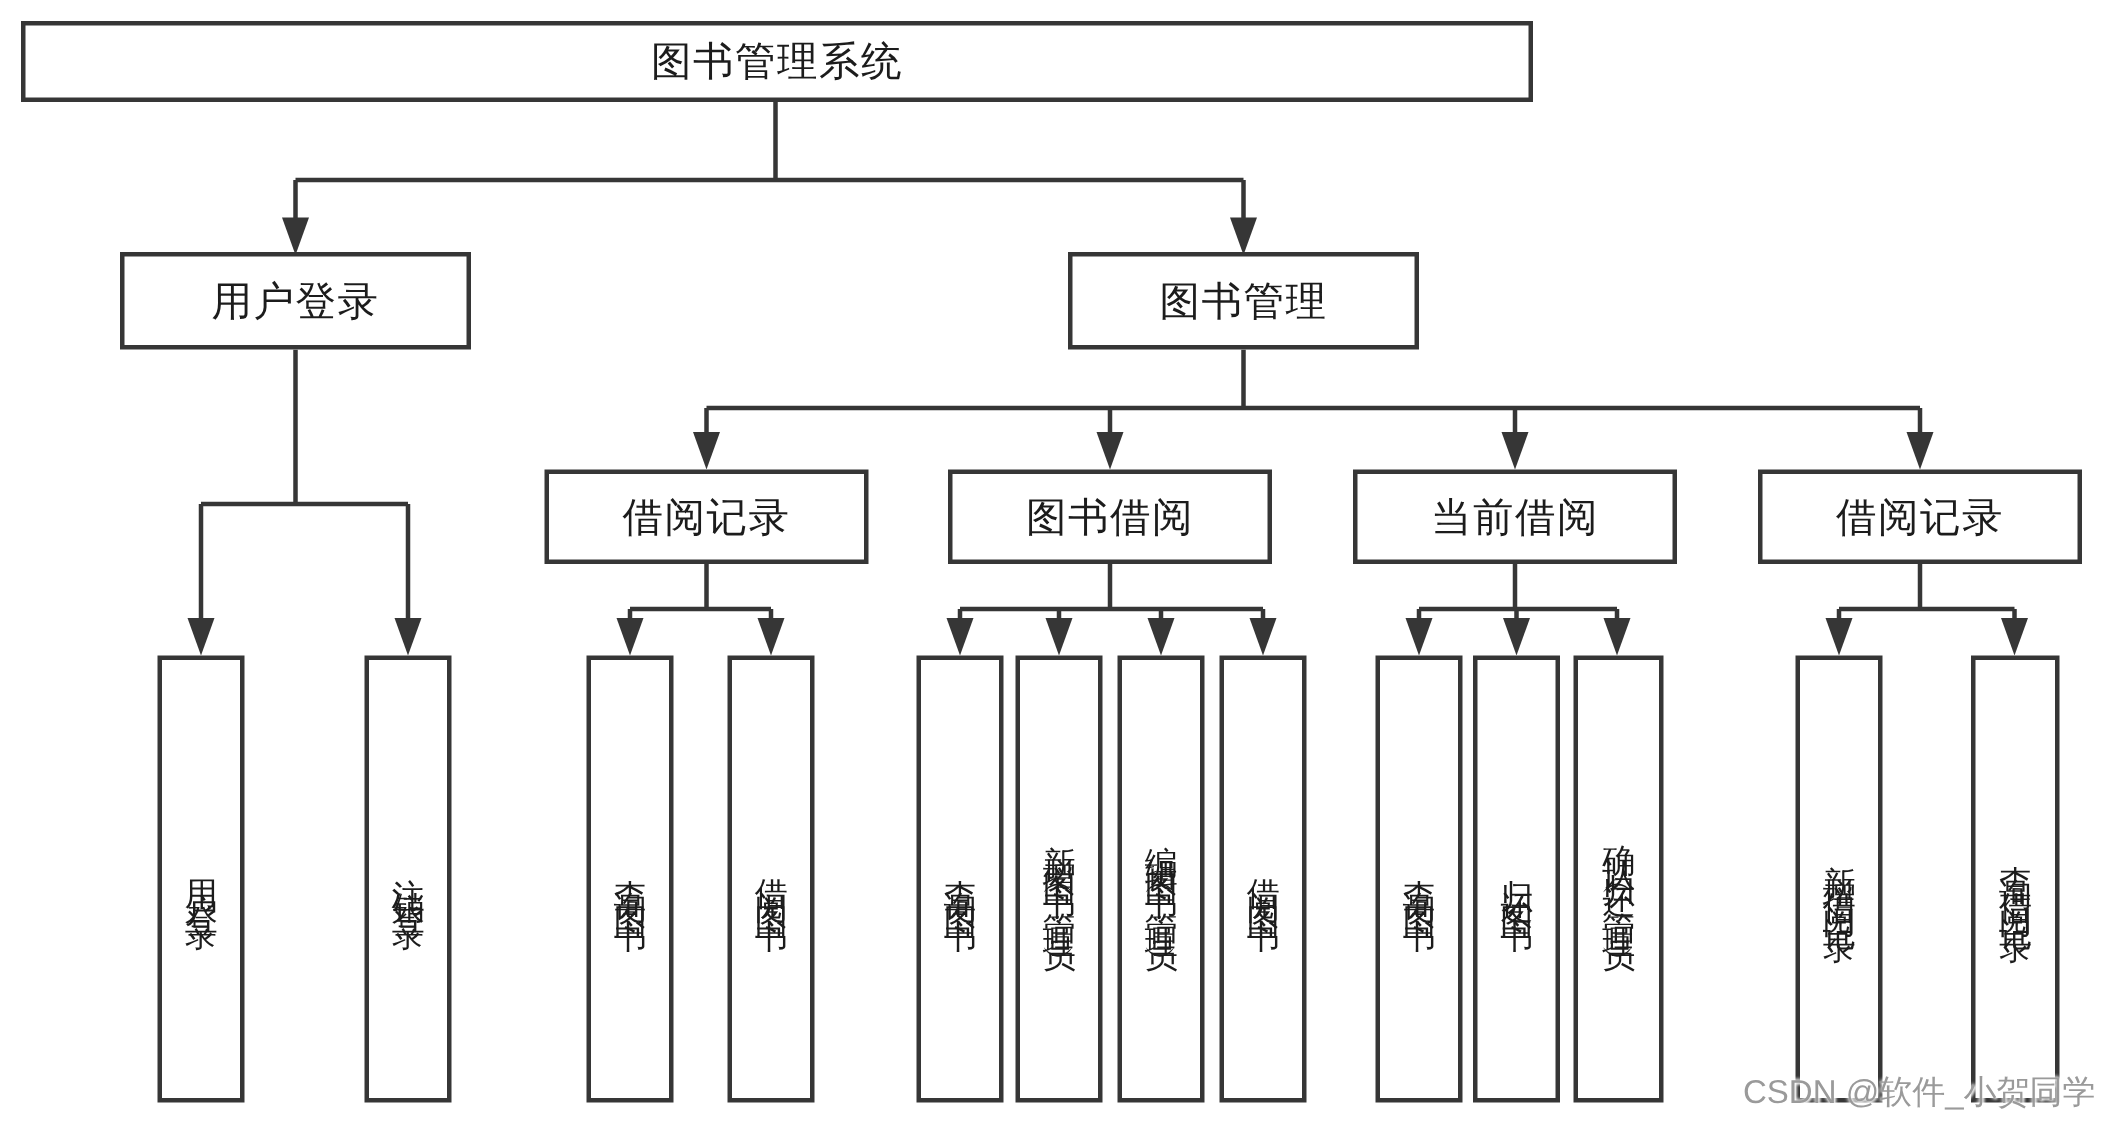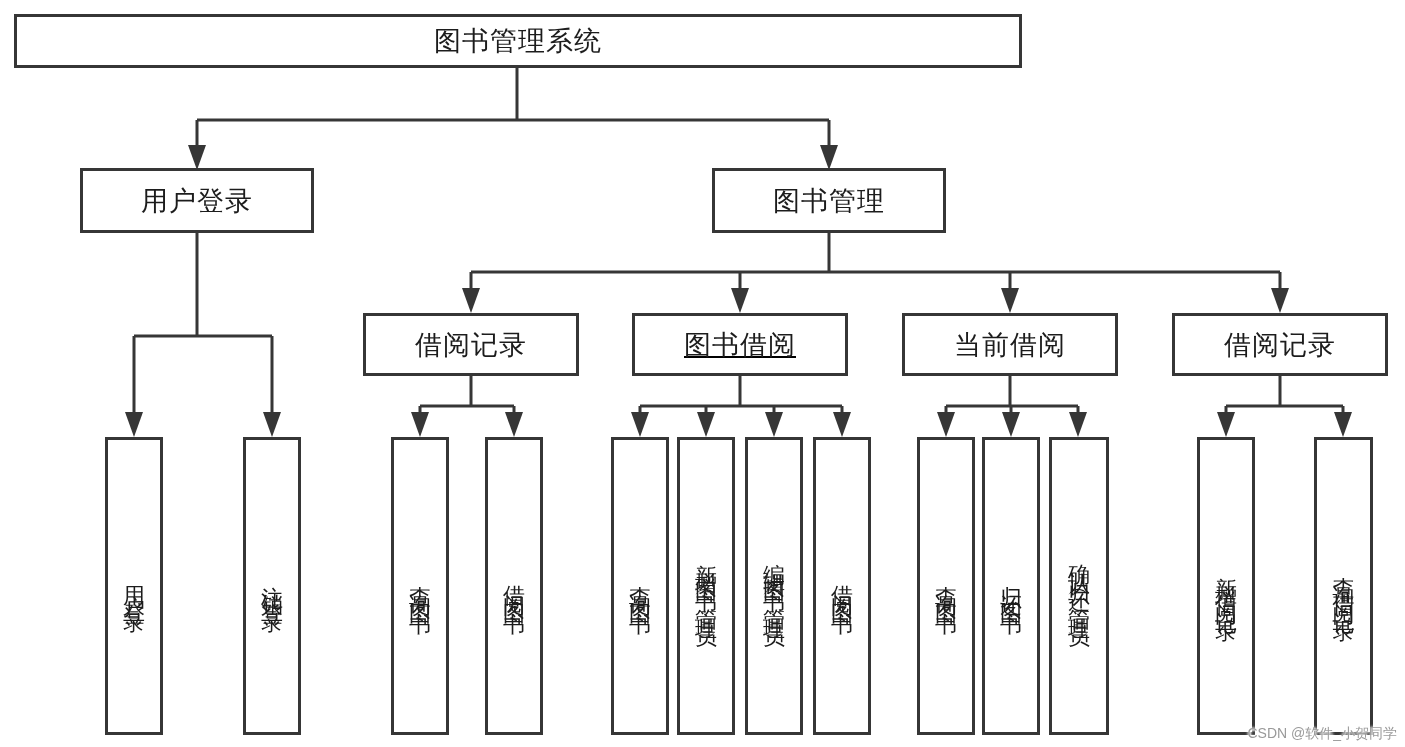--- a/index.html
+++ b/index.html
@@ -38,21 +38,21 @@
     text-orientation: mixed;
     font-size: 22px;
     letter-spacing: 9px;
     line-height: 1.1;
     color: var(--text, #1c1c1c);
   }
   .watermark {
     position: absolute;
     right: 8px;
     bottom: 4px;
-    font-size: 14px;
+    font-size: 22px;
     color: var(--wm, #9a9a9a);
     text-shadow: 0 0 3px #ffffff, 0 0 3px #ffffff, 1px 1px 2px #ffffff;
     white-space: nowrap;
   }
 </style>
 </head>
 <body>
 
 <div class="canvas">
 
@@ -99,21 +99,21 @@
   <div class="box" style="left:80px; top:168px; width:234px; height:65px;">
     <span class="hlabel">用户登录</span>
   </div>
   <div class="box" style="left:712px; top:168px; width:234px; height:65px;text-align:right;">
     <span class="hlabel">图书管理</span>
   </div>
 
   <div class="box" style="left:363px; top:313px; width:216px; height:63px;">
     <span class="hlabel">借阅记录</span>
   </div>
-  <div class="box" style="left:632px; top:313px; width:216px; height:63px;text-decoration:underline;">
+  <div class="box" style="left:632px; top:313px; width:216px; height:63px;">
     <span class="hlabel">图书借阅</span>
   </div>
   <div class="box" style="left:902px; top:313px; width:216px; height:63px;">
     <span class="hlabel">当前借阅</span>
   </div>
   <div class="box" style="left:1172px; top:313px; width:216px; height:63px;">
     <span class="hlabel">借阅记录</span>
   </div>
 
   <div class="box" style="left:105px; top:437px; width:58px; height:298px;">

